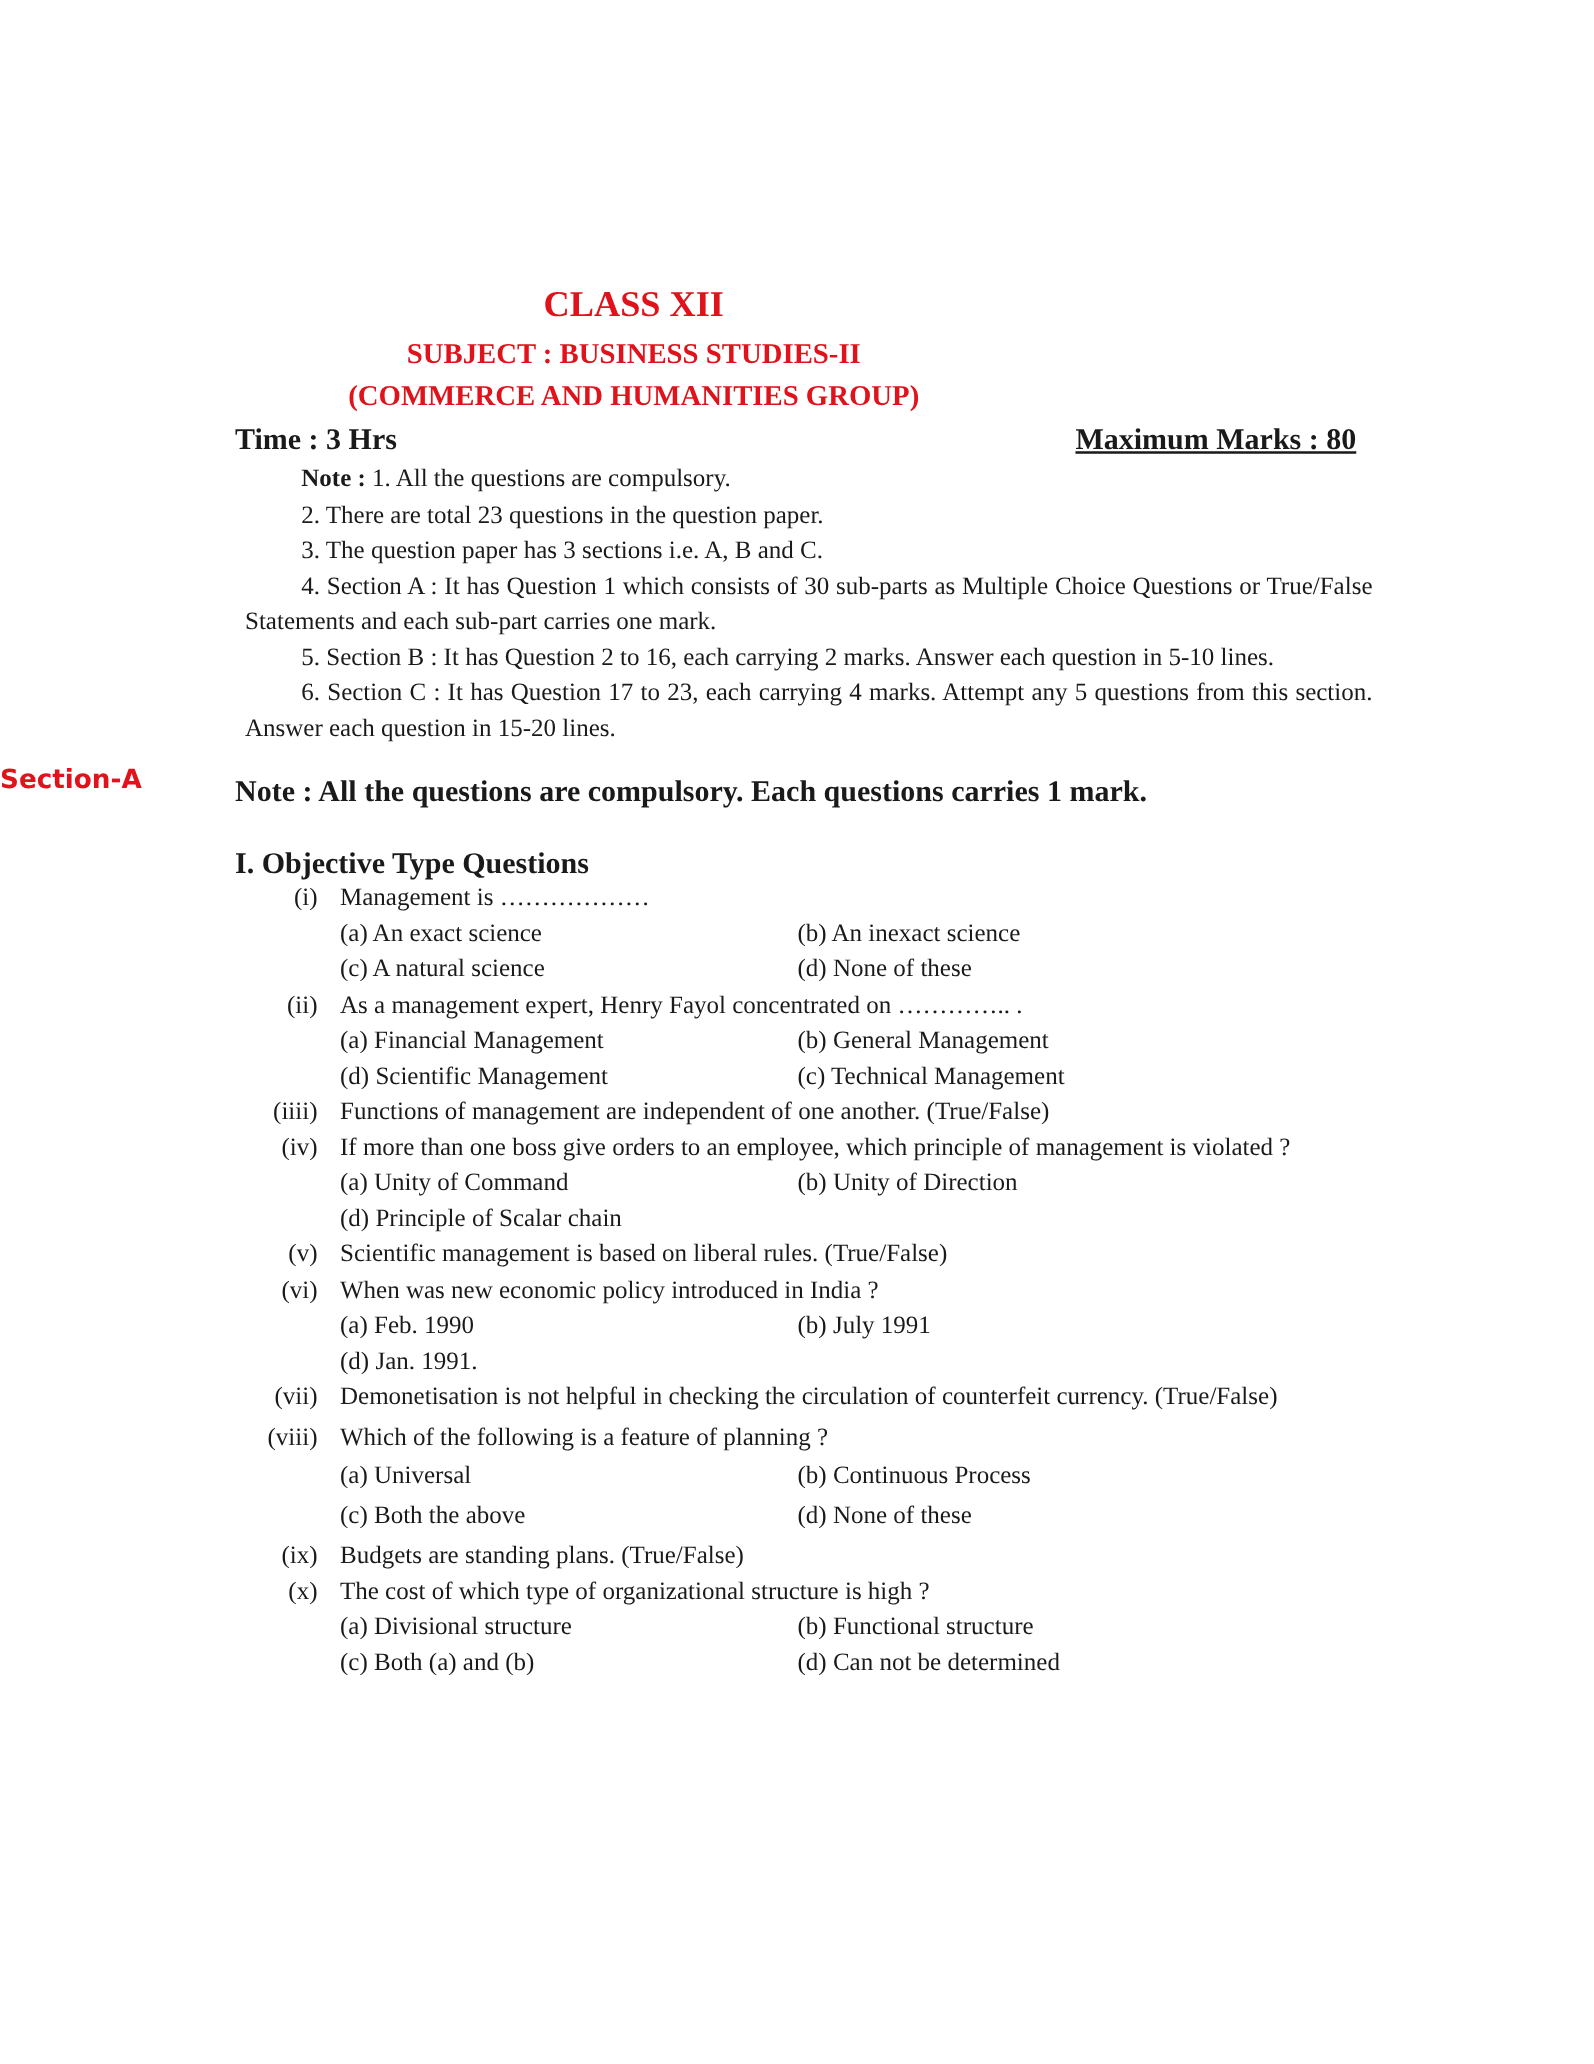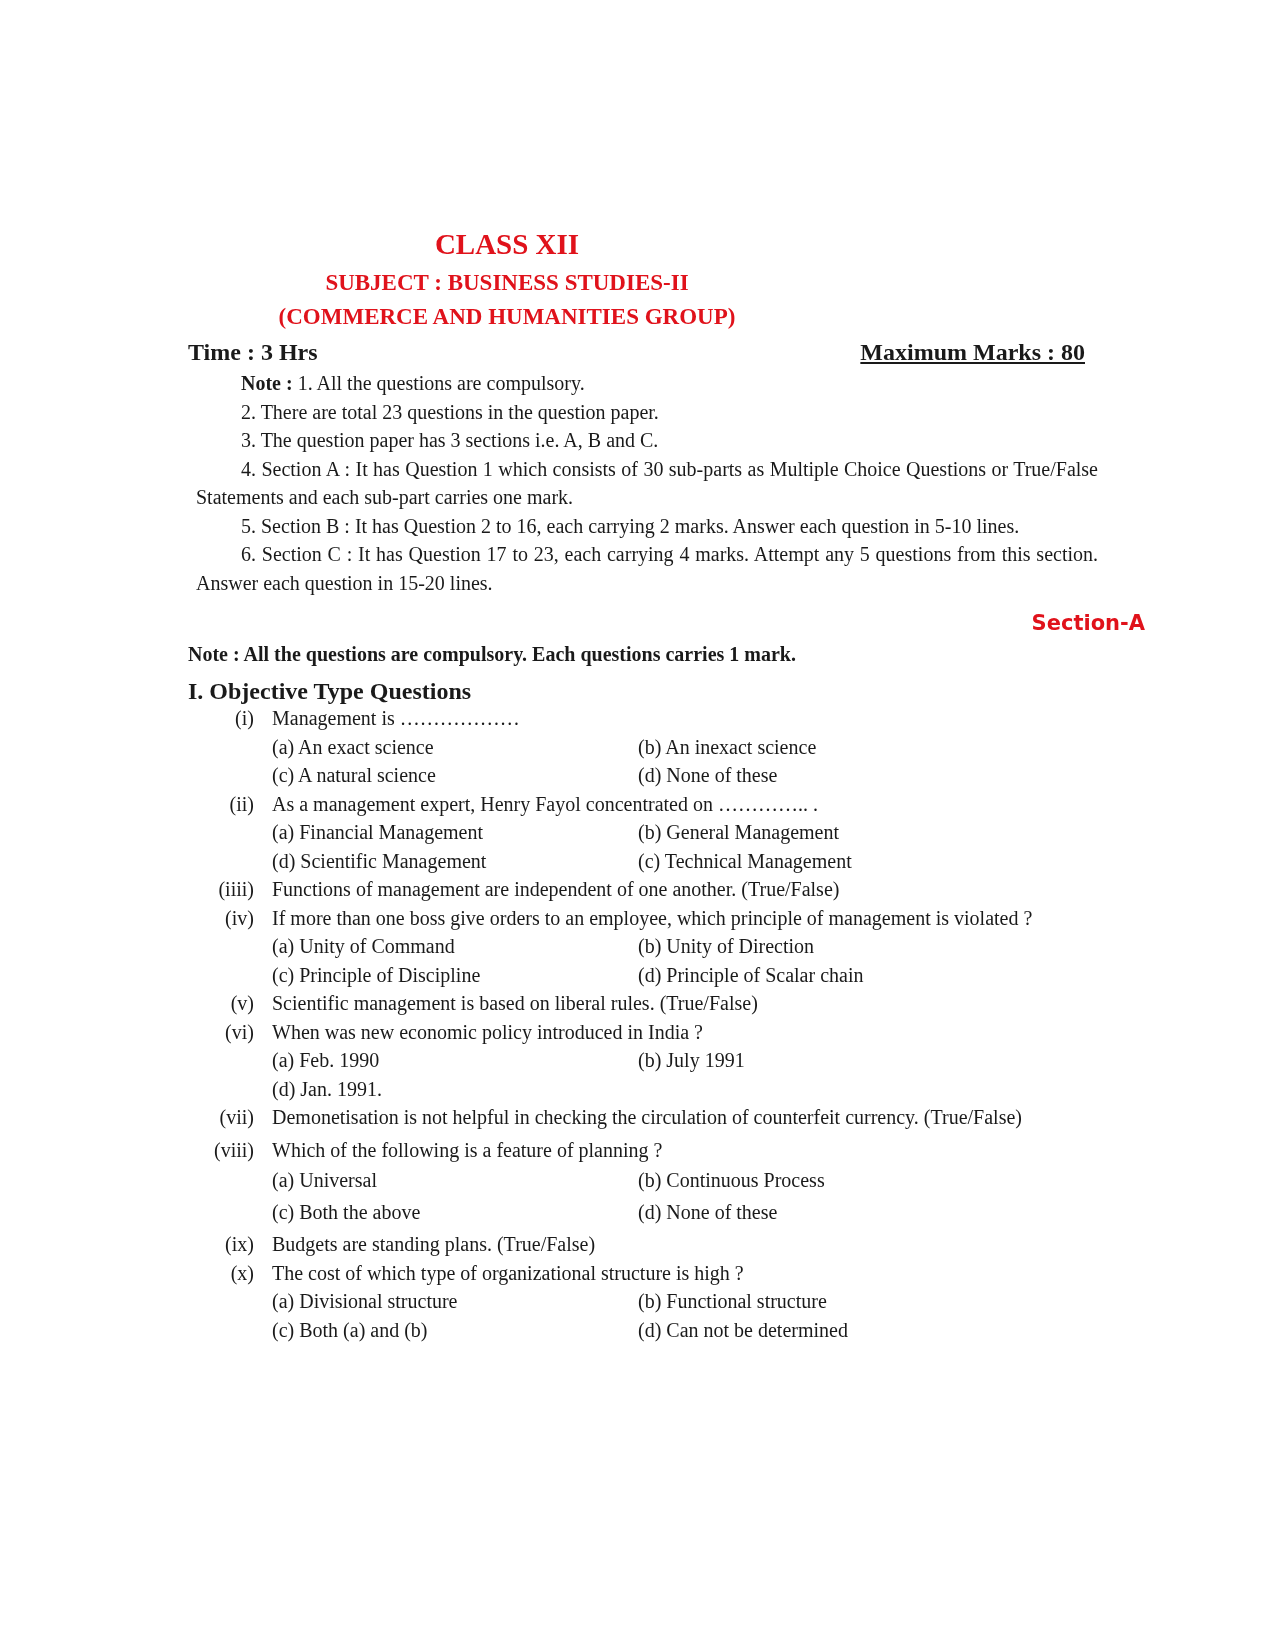--- a/index.html
+++ b/index.html
@@ -10,23 +10,23 @@
   .center { position: absolute; left: 0; width: 1014px; text-align: center; font-weight: bold; }
   .title { top: 226px; font-size: 29px; line-height: 36px; }
   .subtitle { top: 268px; font-size: 23px; line-height: 30px; }
   .group { top: 302px; font-size: 23px; line-height: 30px; }
   .meta { position: absolute; top: 339px; font-size: 24px; font-weight: bold; line-height: 26px; }
   .meta.left { left: 188px; }
   .meta.right { right: 190px; text-decoration: underline; }
   .notes { position: absolute; left: 196px; width: 902px; top: 369px; font-size: 20px; line-height: 28.5px; }
   .notes p { margin: 0; text-indent: 45px; text-align: justify; }
   .notes b { font-weight: bold; }
-  .section-head { position: absolute; left: 0; width: 1145px; top: 611px; text-align: right;
+  .section-head { position: absolute; left: 0; width: 1145px; top: 611px; text-align: left;
                   font-family: "DejaVu Sans", sans-serif; font-weight: bold; font-size: 21px; }
-  .sec-note { position: absolute; left: 188px; top: 640px; font-size: 20px; font-weight: bold; line-height: 28px; }
+  .sec-note { position: absolute; left: 188px; top: 620px; font-size: 24px; font-weight: bold; line-height: 28px; }
   .sec-sub { position: absolute; left: 188px; top: 677px; font-size: 24px; font-weight: bold; line-height: 28px; }
   .qlist { position: absolute; left: 188px; width: 902px; top: 704px; font-size: 20px; line-height: 28.5px; }
   .q { display: flex; }
   .q .num { width: 66px; text-align: right; padding-right: 18px; box-sizing: content-box; flex: none; }
   .q .txt { flex: 1; text-align: justify; }
   .opts { margin-left: 84px; display: grid; grid-template-columns: 366px 1fr; }
   .opts.tall { line-height: 32px; }
 </style>
 </head>
 <body>
@@ -76,21 +76,20 @@
         <span class="num">(iiii)</span>
         <span class="txt">Functions of management are independent of one another. (True/False)</span>
       </div>
     <div class="q">
         <span class="num">(iv)</span>
         <span class="txt">If more than one boss give orders to an employee, which principle of management is violated ?</span>
       </div>
     <div class="opts">
       <span>(a) Unity of Command</span>
         <span>(b) Unity of Direction</span>
-      <span>(c) Principle of Discipline</span>
         <span>(d) Principle of Scalar chain</span>
     </div>
     <div class="q">
         <span class="num">(v)</span>
         <span class="txt">Scientific management is based on liberal rules. (True/False)</span>
       </div>
     <div class="q">
         <span class="num">(vi)</span>
         <span class="txt">When was new economic policy introduced in India ?</span>
       </div>

